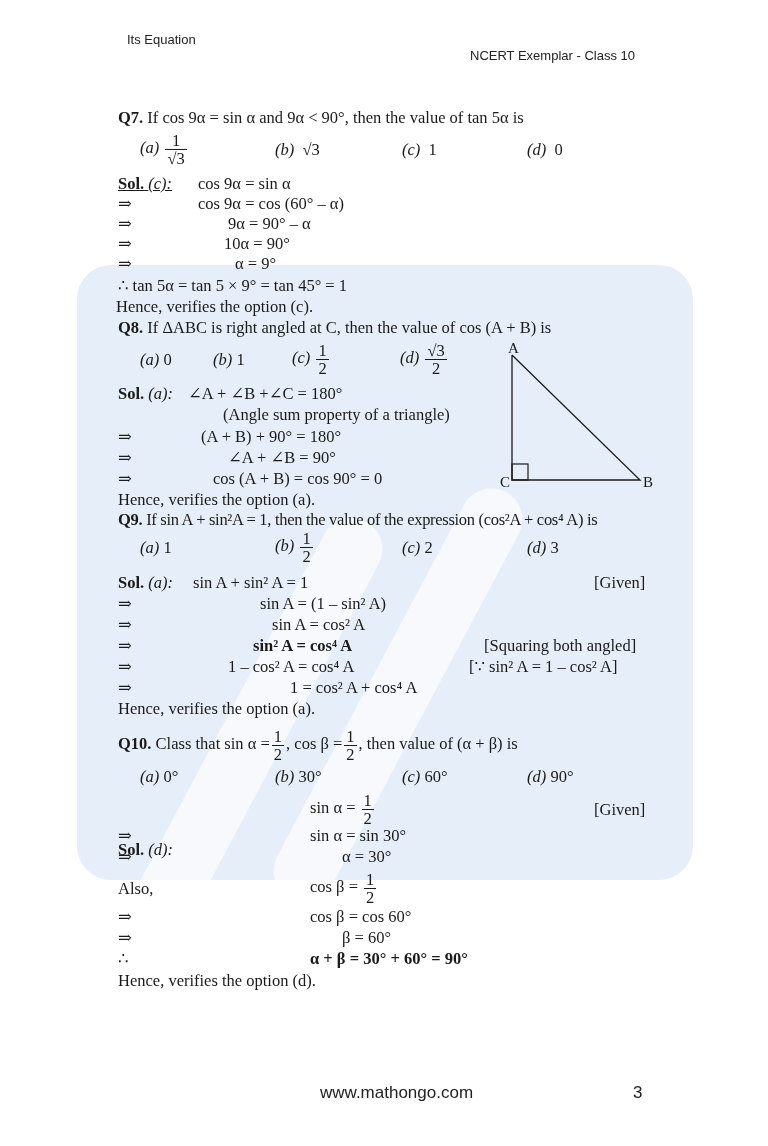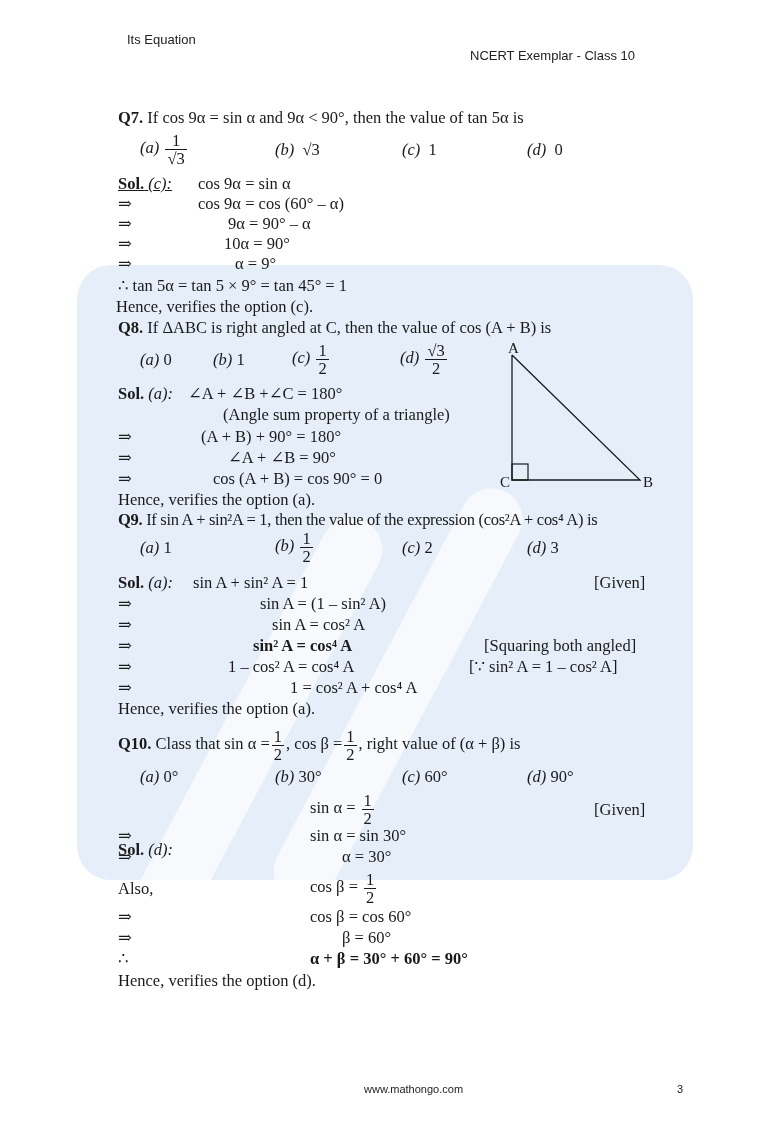--- a/index.html
+++ b/index.html
@@ -7,21 +7,21 @@
        font-family:"Liberation Serif","DejaVu Serif",serif;color:#1a1a1a;}
   .hdr{position:absolute;font-family:"Liberation Sans","DejaVu Sans",sans-serif;font-size:13px;color:#222;line-height:16px;}
   .wm{position:absolute;left:77px;top:265px;width:616px;height:615px;background:#e6eef9;border-radius:34px;overflow:hidden;}
   .stripe{position:absolute;background:#f7f9fd;border-radius:40px;}
   .ln{position:absolute;font-size:16.5px;line-height:20px;white-space:nowrap;}
   .b{font-weight:bold;}
   .i{font-style:italic;}
   .frac{display:inline-block;vertical-align:middle;text-align:center;line-height:17px;margin:0 2px;}
   .frac .n{display:block;border-bottom:1px solid #1a1a1a;padding:0 2px;}
   .frac .d{display:block;padding:0 2px;}
-  .foot{position:absolute;font-family:"Liberation Sans","DejaVu Sans",sans-serif;font-size:11px;color:#222;margin-left:44px;}
+  .foot{position:absolute;font-family:"Liberation Sans","DejaVu Sans",sans-serif;font-size:17px;color:#222;}
   .tri{position:absolute;}
 </style>
 </head>
 <body>
 
 <div class="hdr" style="left:127px;top:32px;">
   <div>Its Equation</div>
 </div>
 <div class="hdr" style="left:470px;top:48px;">NCERT Exemplar - Class 10</div>
 
@@ -114,21 +114,21 @@
 <div class="ln" style="left:118px;top:657px;">⇒</div>
 <div class="ln" style="left:228px;top:657px;">1 – cos² A = cos⁴ A</div>
 <div class="ln" style="left:469px;top:657px;">[∵    sin² A = 1 – cos² A]</div>
 <div class="ln" style="left:118px;top:678px;">⇒</div>
 <div class="ln" style="left:290px;top:678px;">1 = cos² A + cos⁴ A</div>
 <div class="ln" style="left:118px;top:699px;">Hence, verifies the option (a).</div>
 
 <div class="ln" style="left:118px;top:728px;">
   <span class="b">Q10.</span>
   <span>Class that</span>
-  <span>sin α =</span><span class="frac"><span class="n">1</span><span class="d">2</span></span><span>, cos β =</span><span class="frac"><span class="n">1</span><span class="d">2</span></span><span>,  right value of (α + β) is</span>
+  <span>sin α =</span><span class="frac"><span class="n">1</span><span class="d">2</span></span><span>, cos β =</span><span class="frac"><span class="n">1</span><span class="d">2</span></span><span>,  then value of (α + β) is</span>
 </div>
 <div class="ln" style="left:140px;top:767px;"><span class="i">(a)</span> <span>0°</span></div>
 <div class="ln" style="left:275px;top:767px;"><span class="i">(b)</span> <span>30°</span></div>
 <div class="ln" style="left:402px;top:767px;"><span class="i">(c)</span> <span>60°</span></div>
 <div class="ln" style="left:527px;top:767px;"><span class="i">(d)</span> <span>90°</span></div>
 
 <div class="ln" style="left:118px;top:840px;"><span class="b">Sol.</span> <span class="i">(d):</span></div>
 <div class="ln" style="left:310px;top:792px;">
   <span>sin α =</span> <span class="frac"><span class="n">1</span><span class="d">2</span></span>
 </div>

